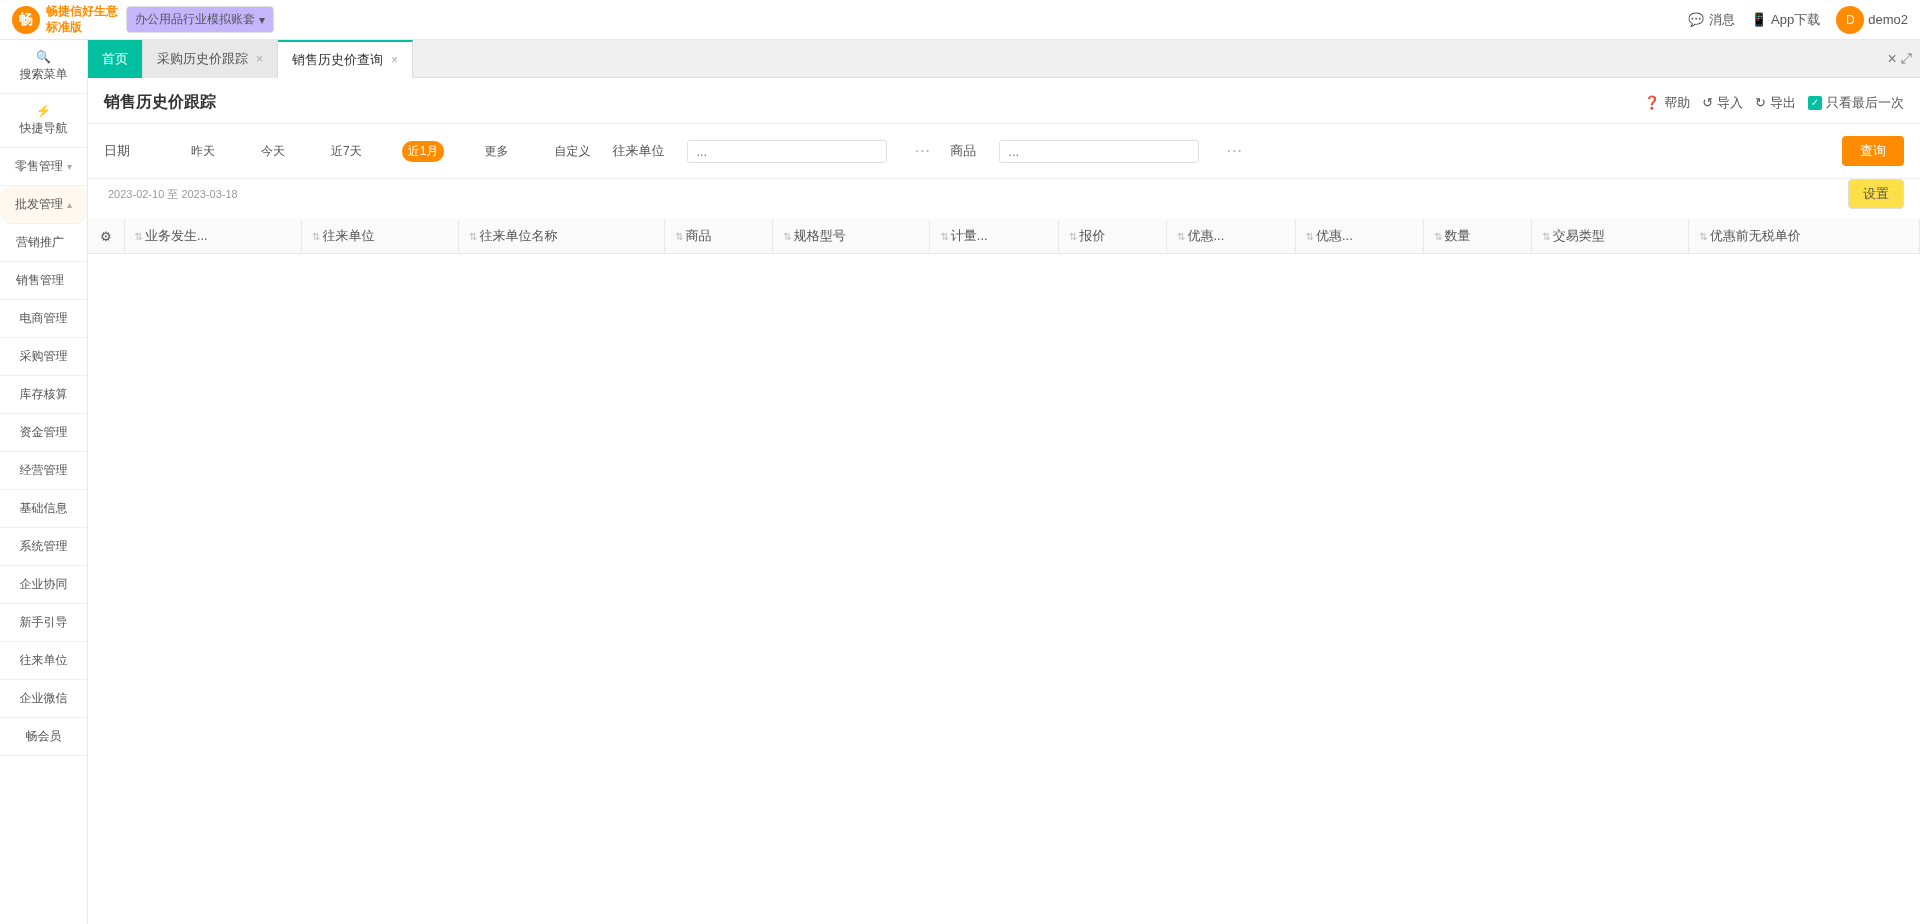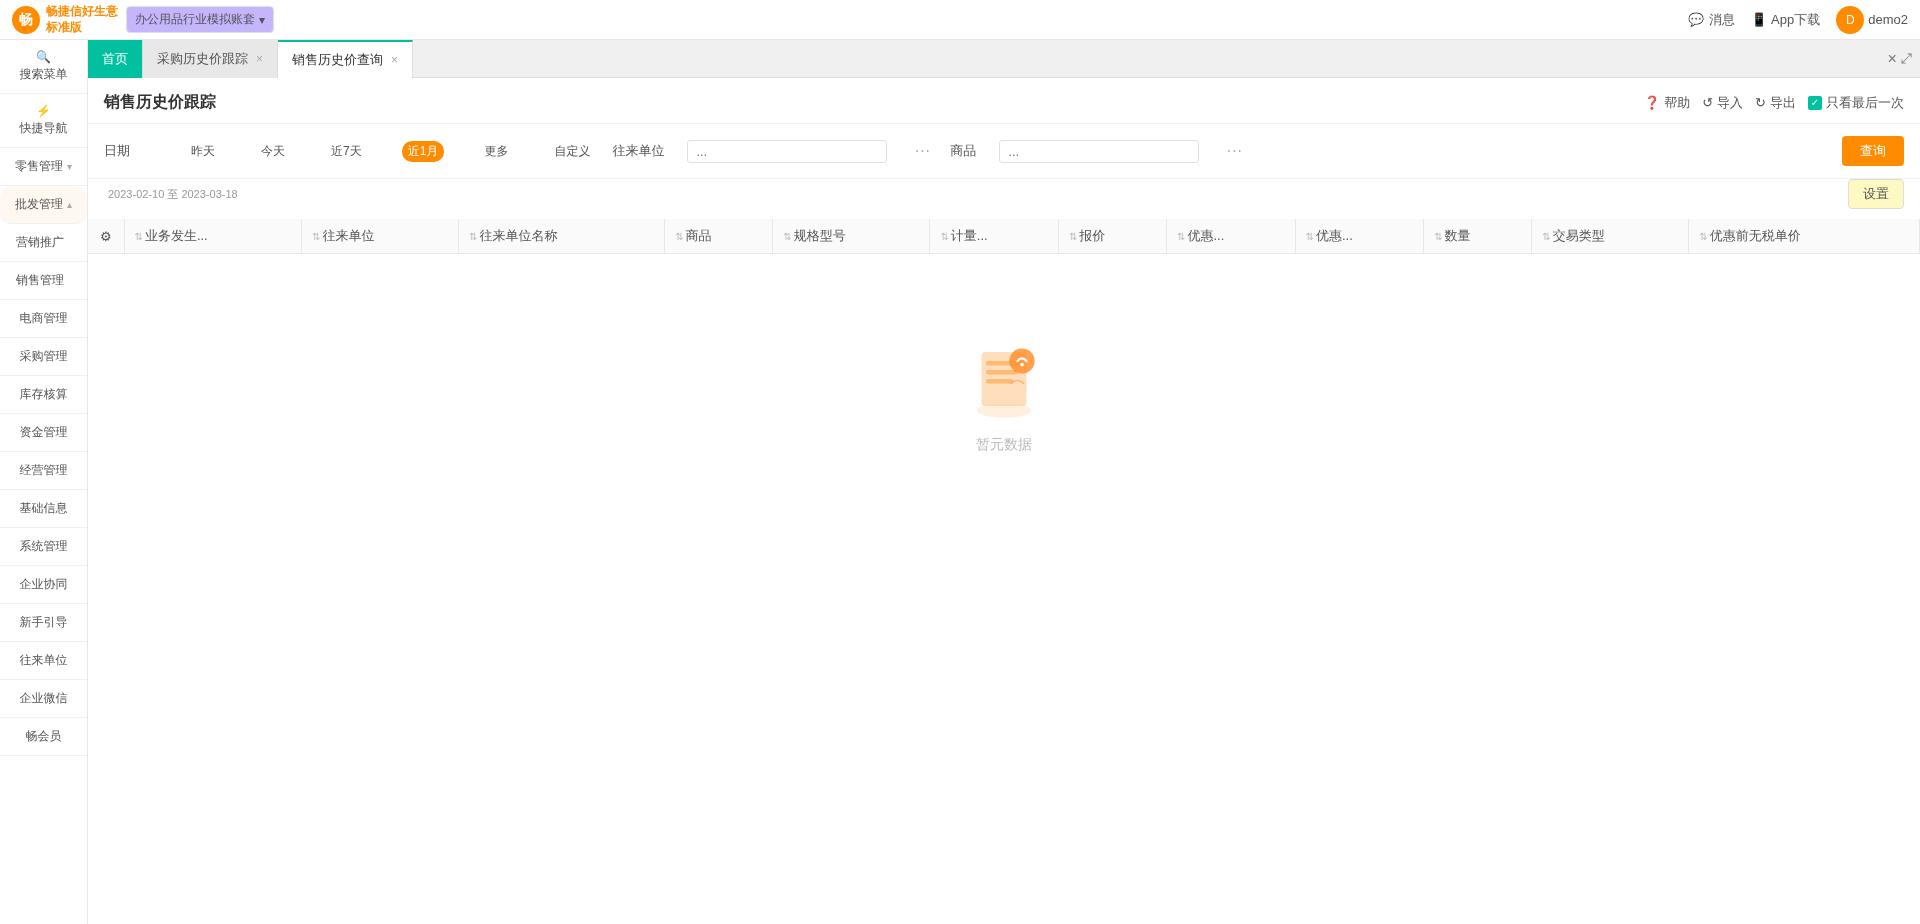--- a/index.html
+++ b/index.html
@@ -271,21 +271,21 @@
     .btn-query {
       background: #ff8c00;
       color: white;
       border: none;
       border-radius: 4px;
       padding: 6px 18px;
       font-size: 13px;
       cursor: pointer;
     }
     .btn-settings {
-      background: #fef9c3;
+      background: #fde047;
       color: #555;
       border: 1px solid #ddd;
       border-radius: 4px;
       padding: 5px 14px;
       font-size: 13px;
       cursor: pointer;
     }
     .checkbox-label {
       display: flex;
       align-items: center;
@@ -575,30 +575,16 @@
               </th>
               <th>
                 <span class="sort-arrows">⇅</span>优惠前无税单价
               </th>
             </tr>
           </thead>
           <tbody>
           </tbody>
         </table>
 
-        <div class="empty-state">
-          <svg class="empty-icon" viewBox="0 0 100 100" xmlns="http://www.w3.org/2000/svg">
-            <ellipse cx="50" cy="85" rx="30" ry="8" fill="#ffe0c0" opacity="0.5"></ellipse>
-            <rect x="25" y="20" width="50" height="60" rx="4" fill="#ffd0a0" opacity="0.7"></rect>
-            <rect x="30" y="30" width="40" height="5" rx="2" fill="#ffb060" opacity="0.8"></rect>
-            <rect x="30" y="40" width="35" height="5" rx="2" fill="#ffb060" opacity="0.8"></rect>
-            <rect x="30" y="50" width="30" height="5" rx="2" fill="#ffb060" opacity="0.8"></rect>
-            <circle cx="70" cy="30" r="14" fill="#ff9030" opacity="0.85"></circle>
-            <path d="M65 30 Q70 24 75 30" stroke="white" stroke-width="2.5" fill="none" stroke-linecap="round"></path>
-            <circle cx="70" cy="34" r="2" fill="white"></circle>
-            <path d="M58 55 Q65 48 72 55" stroke="#ff9030" stroke-width="1.5" fill="none" stroke-linecap="round" opacity="0.6"></path>
-          </svg>
-          <span class="empty-text">暂元数据</span>
-        </div>
       </div>
     </div>
   </div>
 </div>
 
 </body></html>

